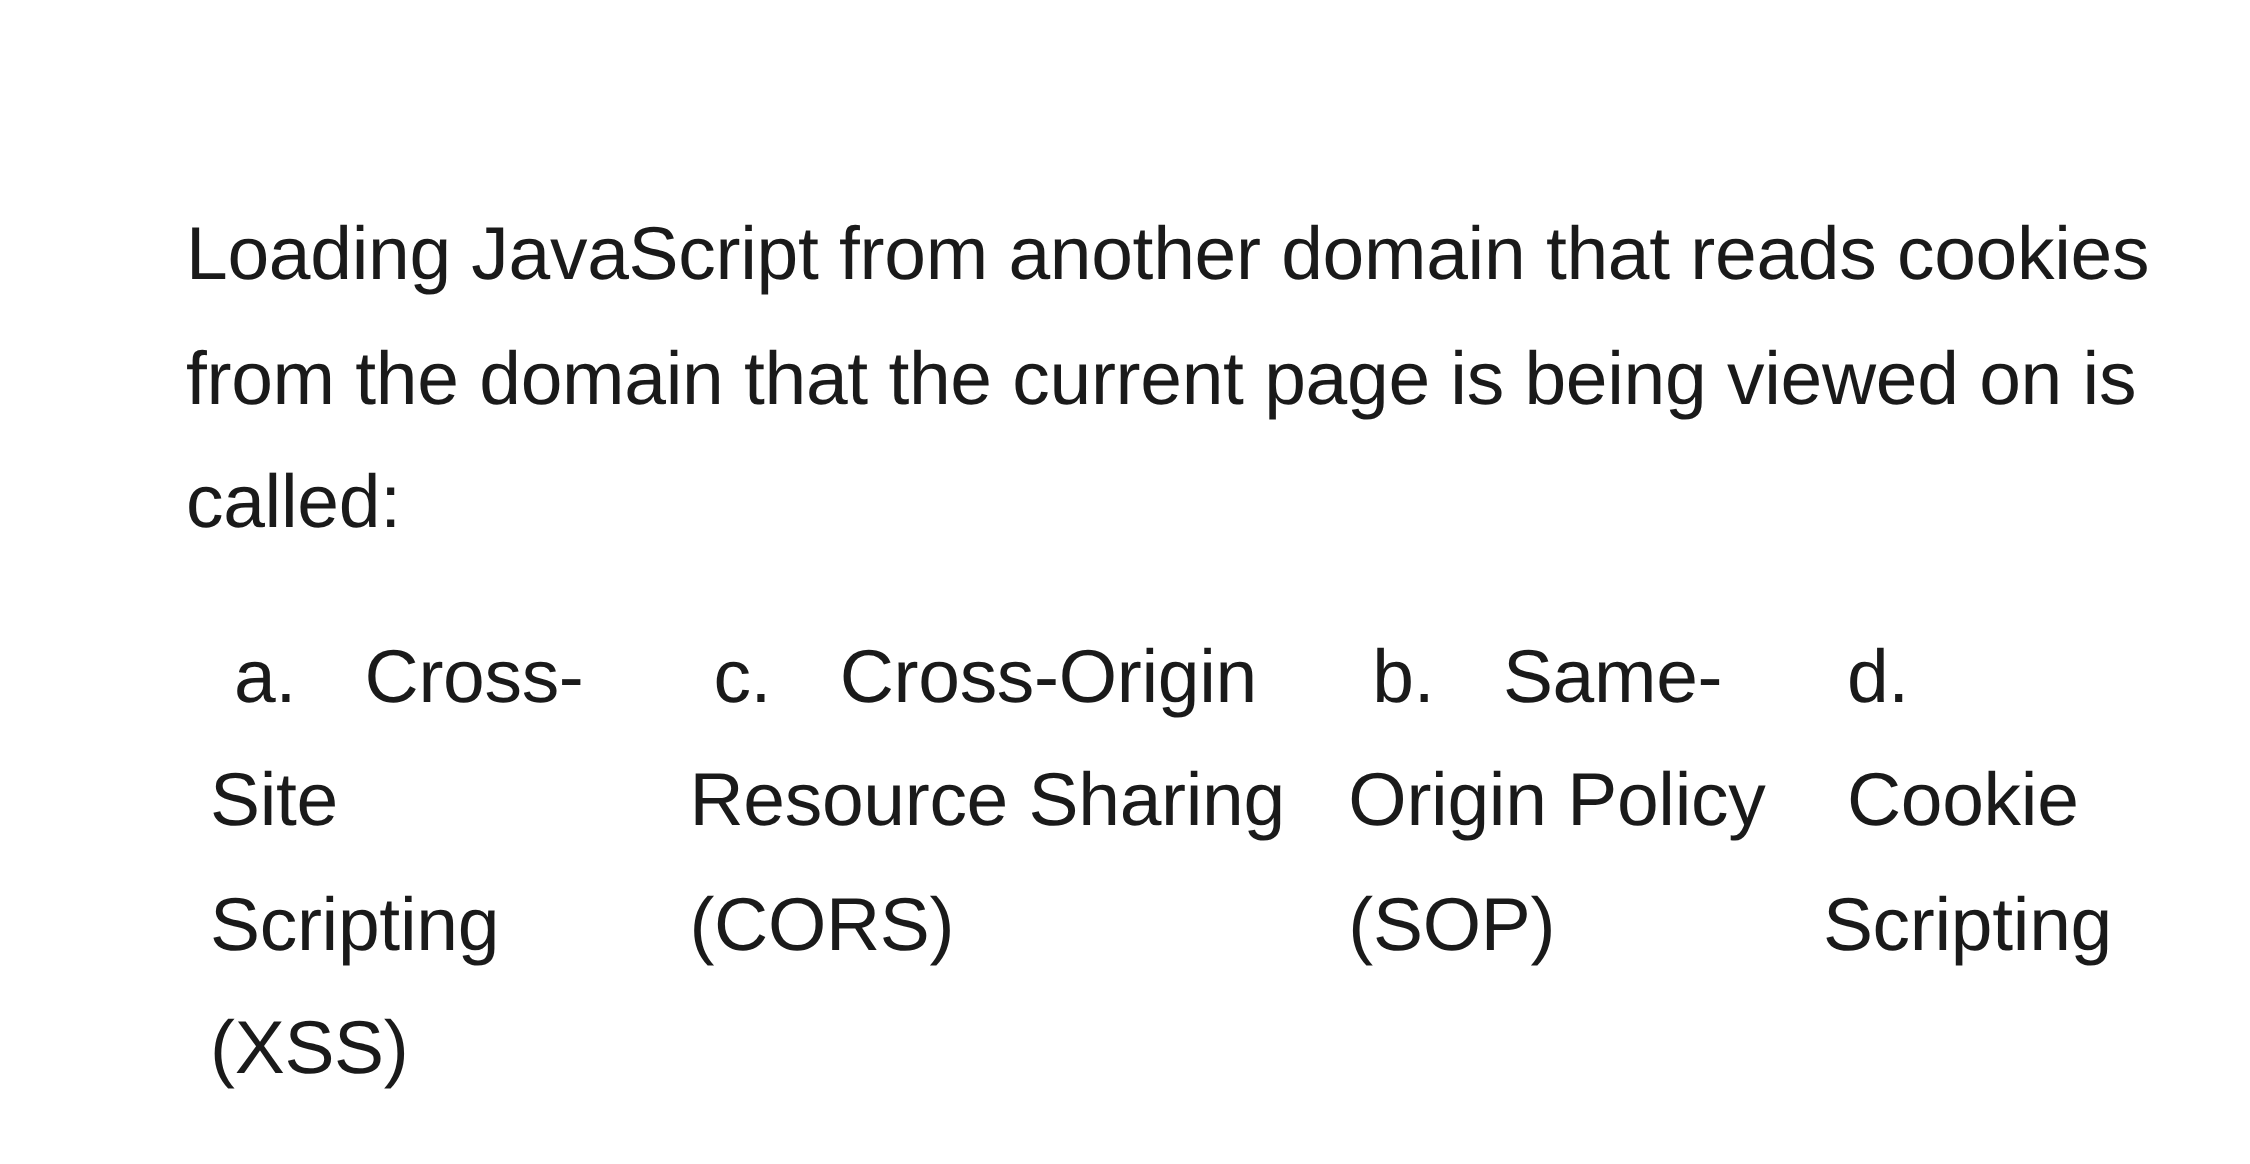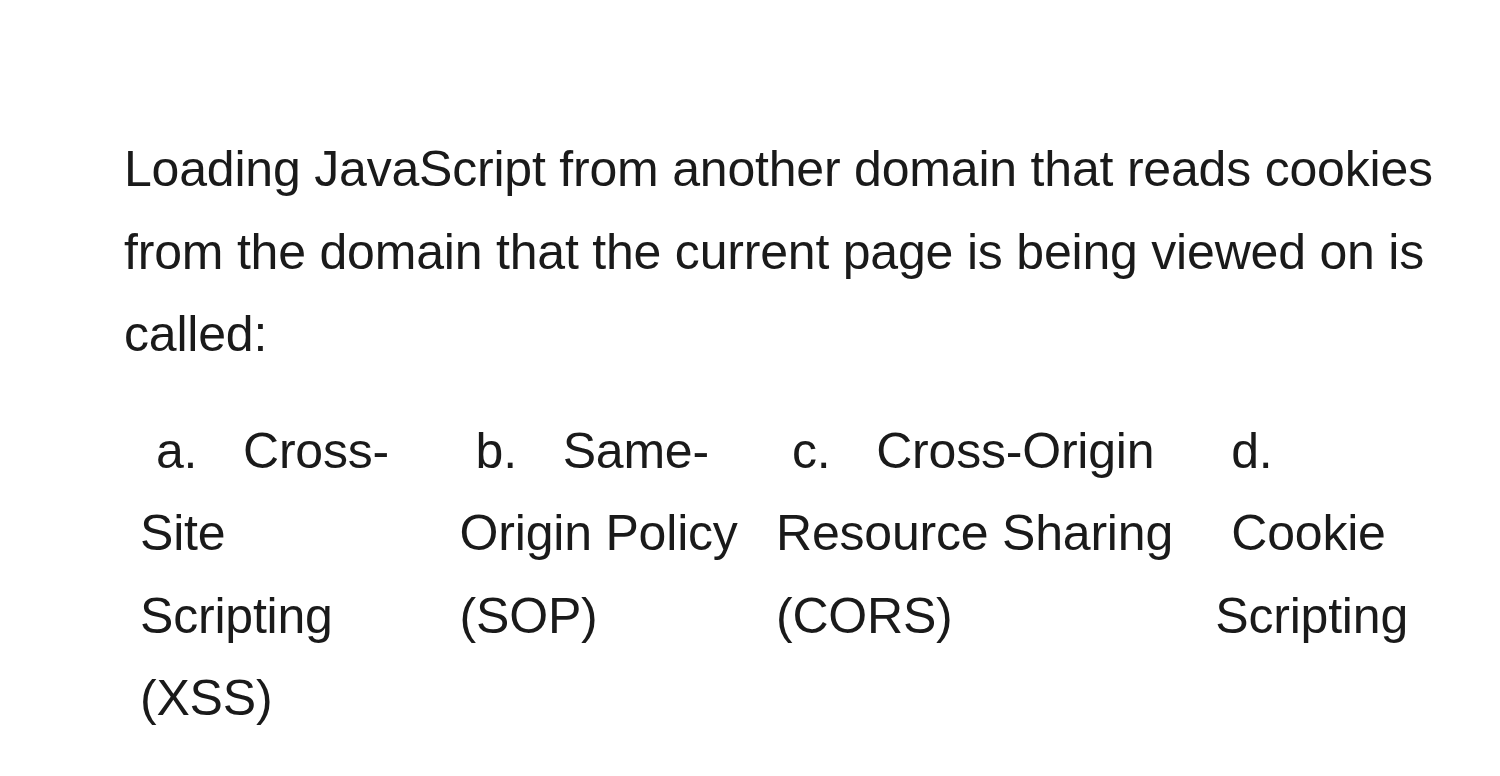--- a/index.html
+++ b/index.html
@@ -37,25 +37,25 @@
 <body>
 
 <div class="question-container">
   <div class="question-text">Loading JavaScript from another domain that reads cookies from the domain that the current page is being viewed on is called:</div>
   <div class="options">
     <div class="option">
       <span>a.</span>
       <span>Cross-Site Scripting (XSS)</span>
     </div>
     <div class="option">
+      <span>c.</span>
+      <span>Cross-Origin Resource Sharing (CORS)</span>
+    </div>
+    <div class="option">
       <span>b.</span>
       <span>Same-Origin Policy (SOP)</span>
-    </div>
-    <div class="option">
-      <span>c.</span>
-      <span>Cross-Origin Resource Sharing (CORS)</span>
     </div>
     <div class="option">
       <span>d.</span>
       <span>Cookie Scripting</span>
     </div>
   </div>
 </div>
 
 </body></html>

